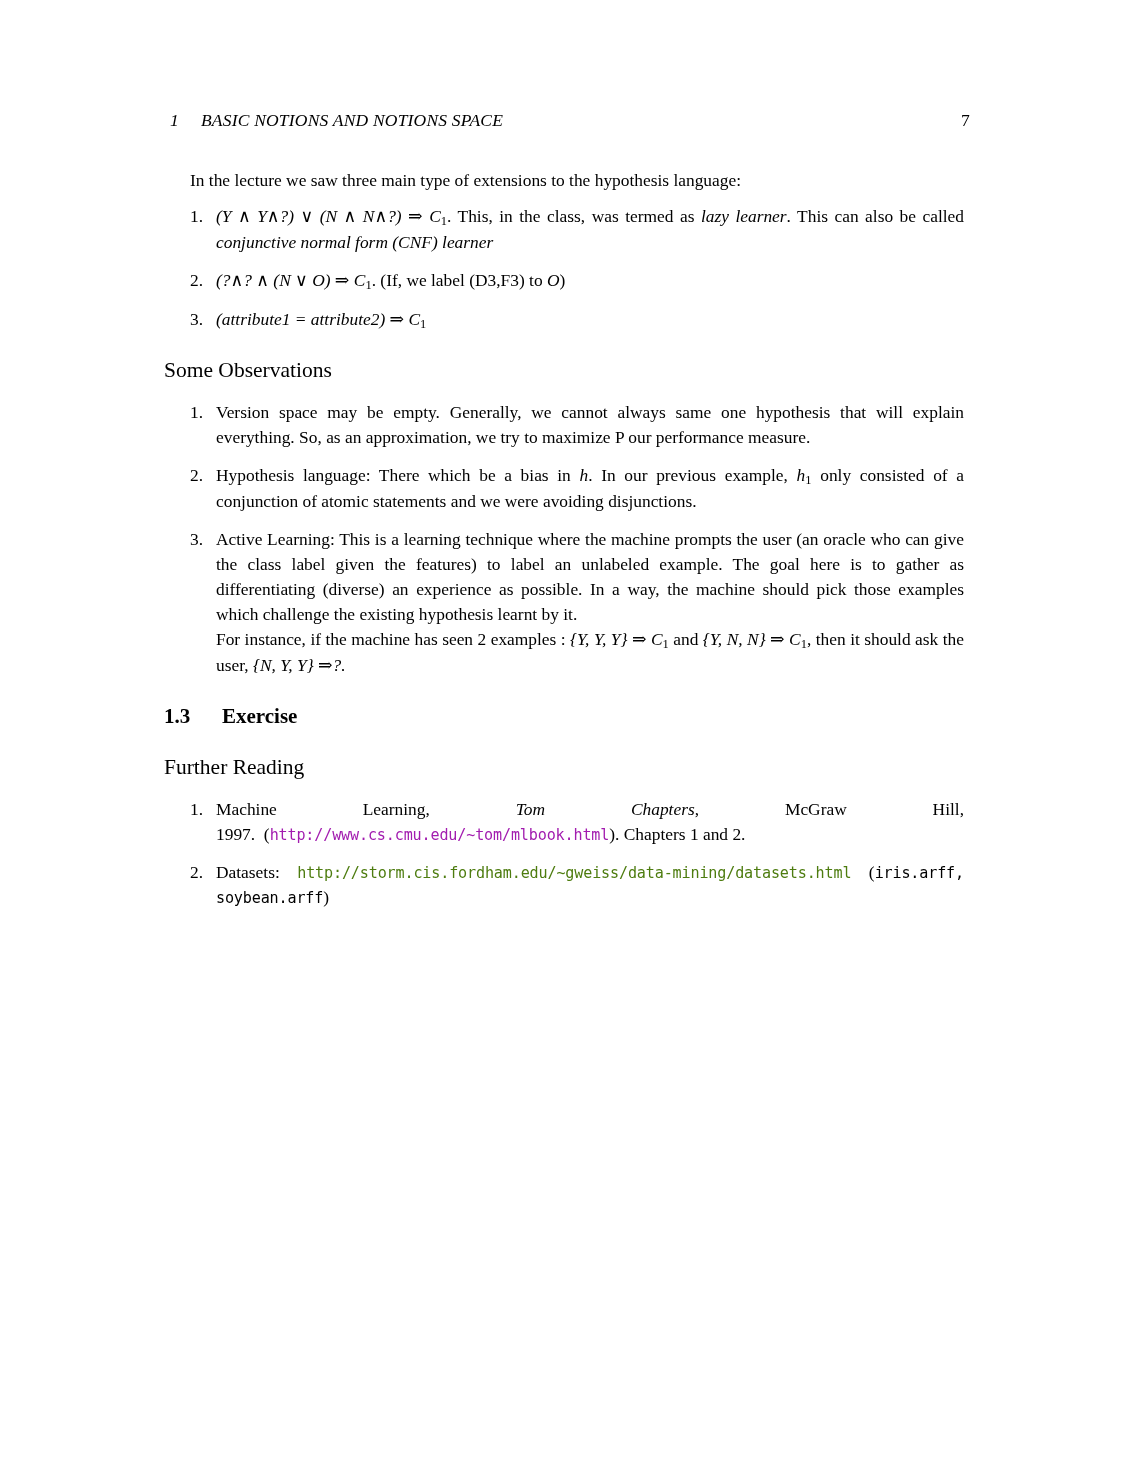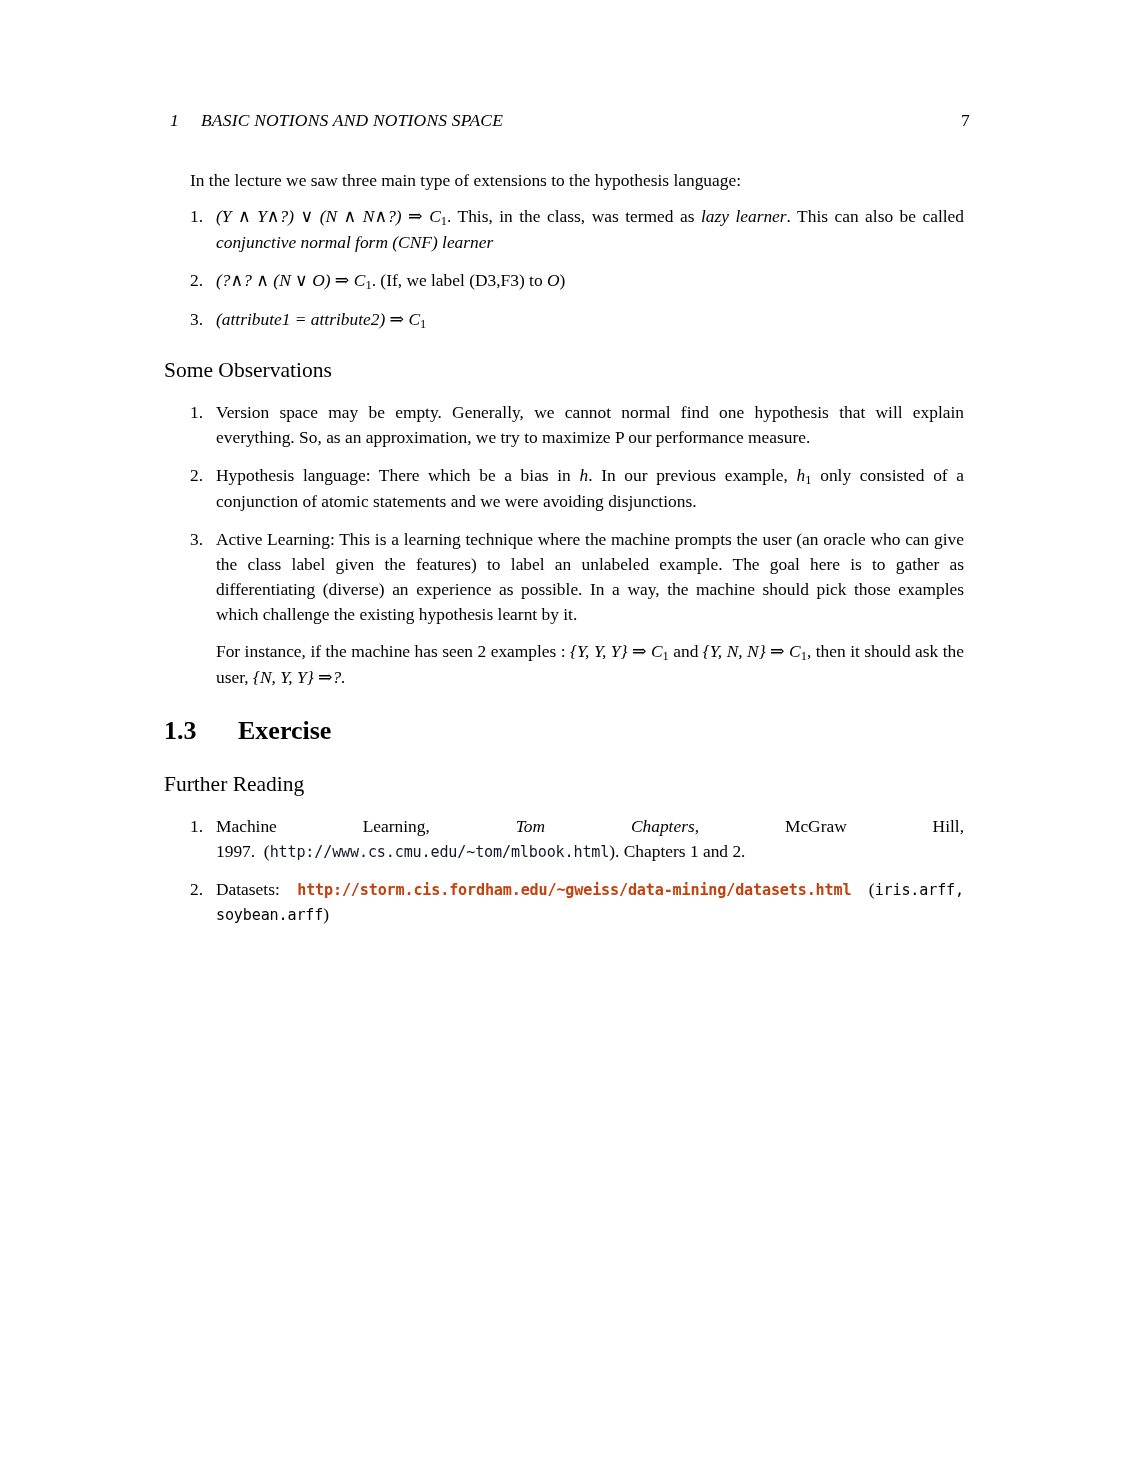--- a/index.html
+++ b/index.html
@@ -101,23 +101,22 @@
     margin: 0;
     line-height: 1.2;
   }
   .heading-block {
     margin-top: 26px;
     margin-bottom: 16px;
   }
   .sec-heading {
     display: flex;
     align-items: baseline;
-    font-size: 26px;
+    font-size: 21px;
     font-weight: bold;
-    gap: 16px;
   }
   .sec-heading .sec-num {
     width: 58px;
     flex: 0 0 58px;
   }
 
   
   .it { font-style: italic; }
   .mono {
     font-family: "DejaVu Sans Mono", "Liberation Mono", monospace;
@@ -128,21 +127,20 @@
     font-family: "Liberation Serif", "DejaVu Serif", serif;
   }
   .mi { font-style: italic; }
   sub {
     font-size: 0.72em;
     vertical-align: -0.22em;
     font-style: normal;
   }
 
   .sub-para {
-    margin-top: 12px;
   }
 
   .sec-body {
     margin-top: 13px;
   }
 </style>
 </head>
 <body>
 
 <div class="page">
@@ -174,21 +172,21 @@
       </li>
     </ol>
 
     <div class="heading-block">
       <h2 class="heading">Some Observations</h2>
     </div>
 
     <ol class="enum">
       <li>
         <span class="marker">1.</span>
-        <span>Version space may be empty. Generally, we cannot normal find one hypothesis that will explain everything. So, as an approximation, we try to maximize P our performance measure.</span>
+        <span>Version space may be empty. Generally, we cannot always same one hypothesis that will explain everything. So, as an approximation, we try to maximize P our performance measure.</span>
       </li>
       <li>
         <span class="marker">2.</span>
         <span>Hypothesis language: There which be a bias in </span><span class="mi">h</span><span>. In our previous example, </span><span class="mi">h</span><sub>1</sub><span> only consisted of a conjunction of atomic statements and we were avoiding disjunctions.</span>
       </li>
       <li>
         <span class="marker">3.</span>
         <span>Active Learning: This is a learning technique where the machine prompts the user (an oracle who can give the class label given the features) to label an unlabeled example. The goal here is to gather as differentiating (diverse) an experience as possible. In a way, the machine should pick those examples which challenge the existing hypothesis learnt by it.</span>
         <p class="sub-para"><span>For instance, if the machine has seen 2 examples : </span><span class="mi">{Y, Y, Y} ⇒ C</span><sub>1</sub><span> and </span><span class="mi">{Y, N, N} ⇒ C</span><sub>1</sub><span>, then it should ask the user, </span><span class="mi">{N, Y, Y} ⇒?.</span></p>
       </li>
@@ -201,22 +199,22 @@
       </div>
     </div>
 
     <div class="heading-block">
       <h2 class="heading">Further Reading</h2>
     </div>
 
     <ol class="enum">
       <li>
         <span class="marker">1.</span>
-        <span>Machine Learning, </span><span class="it">Tom Chapters</span><span>, McGraw Hill, 1997.&nbsp;&nbsp;(</span><a class="mono" href="#" style="color:#0f172a;text-decoration:none;">http://www.cs.cmu.edu/~tom/mlbook.html</a><span>). Chapters 1 and 2.</span>
+        <span>Machine Learning, </span><span class="it">Tom Chapters</span><span>, McGraw Hill, 1997.&nbsp;&nbsp;(</span><a class="mono" href="#" style="color:#a21caf;text-decoration:none;">http://www.cs.cmu.edu/~tom/mlbook.html</a><span>). Chapters 1 and 2.</span>
       </li>
       <li>
         <span class="marker">2.</span>
-        <span>Datasets: </span><a class="mono" href="#" style="color:#c2410c;text-decoration:none;font-weight:bold;">http://storm.cis.fordham.edu/~gweiss/data-mining/datasets.html</a><span> (</span><span class="mono">iris.arff, soybean.arff</span><span>)</span>
+        <span>Datasets: </span><a class="mono" href="#" style="color:#4d7c0f;text-decoration:none;">http://storm.cis.fordham.edu/~gweiss/data-mining/datasets.html</a><span> (</span><span class="mono">iris.arff, soybean.arff</span><span>)</span>
       </li>
     </ol>
 
   </div>
 </div>
 
 </body></html>

